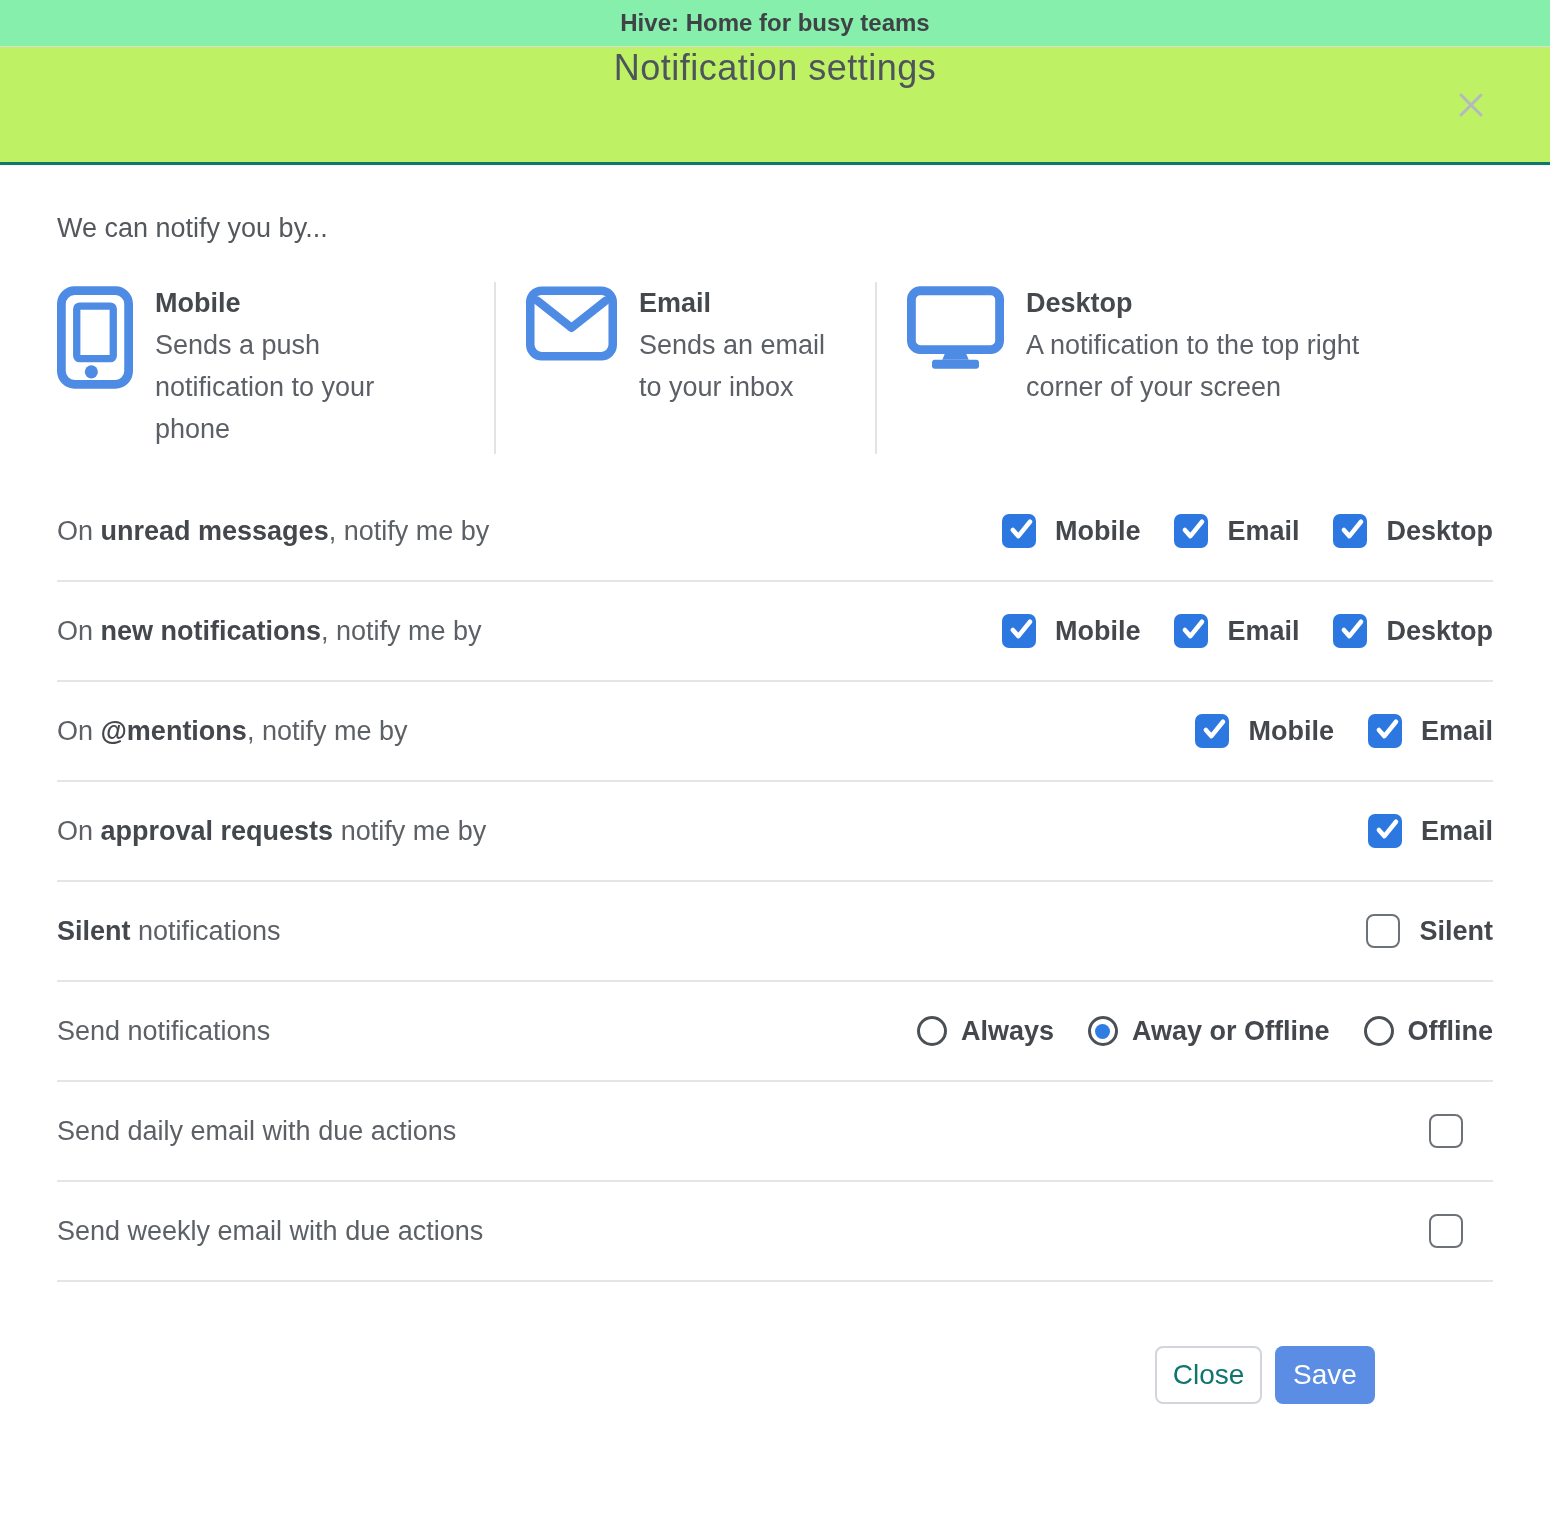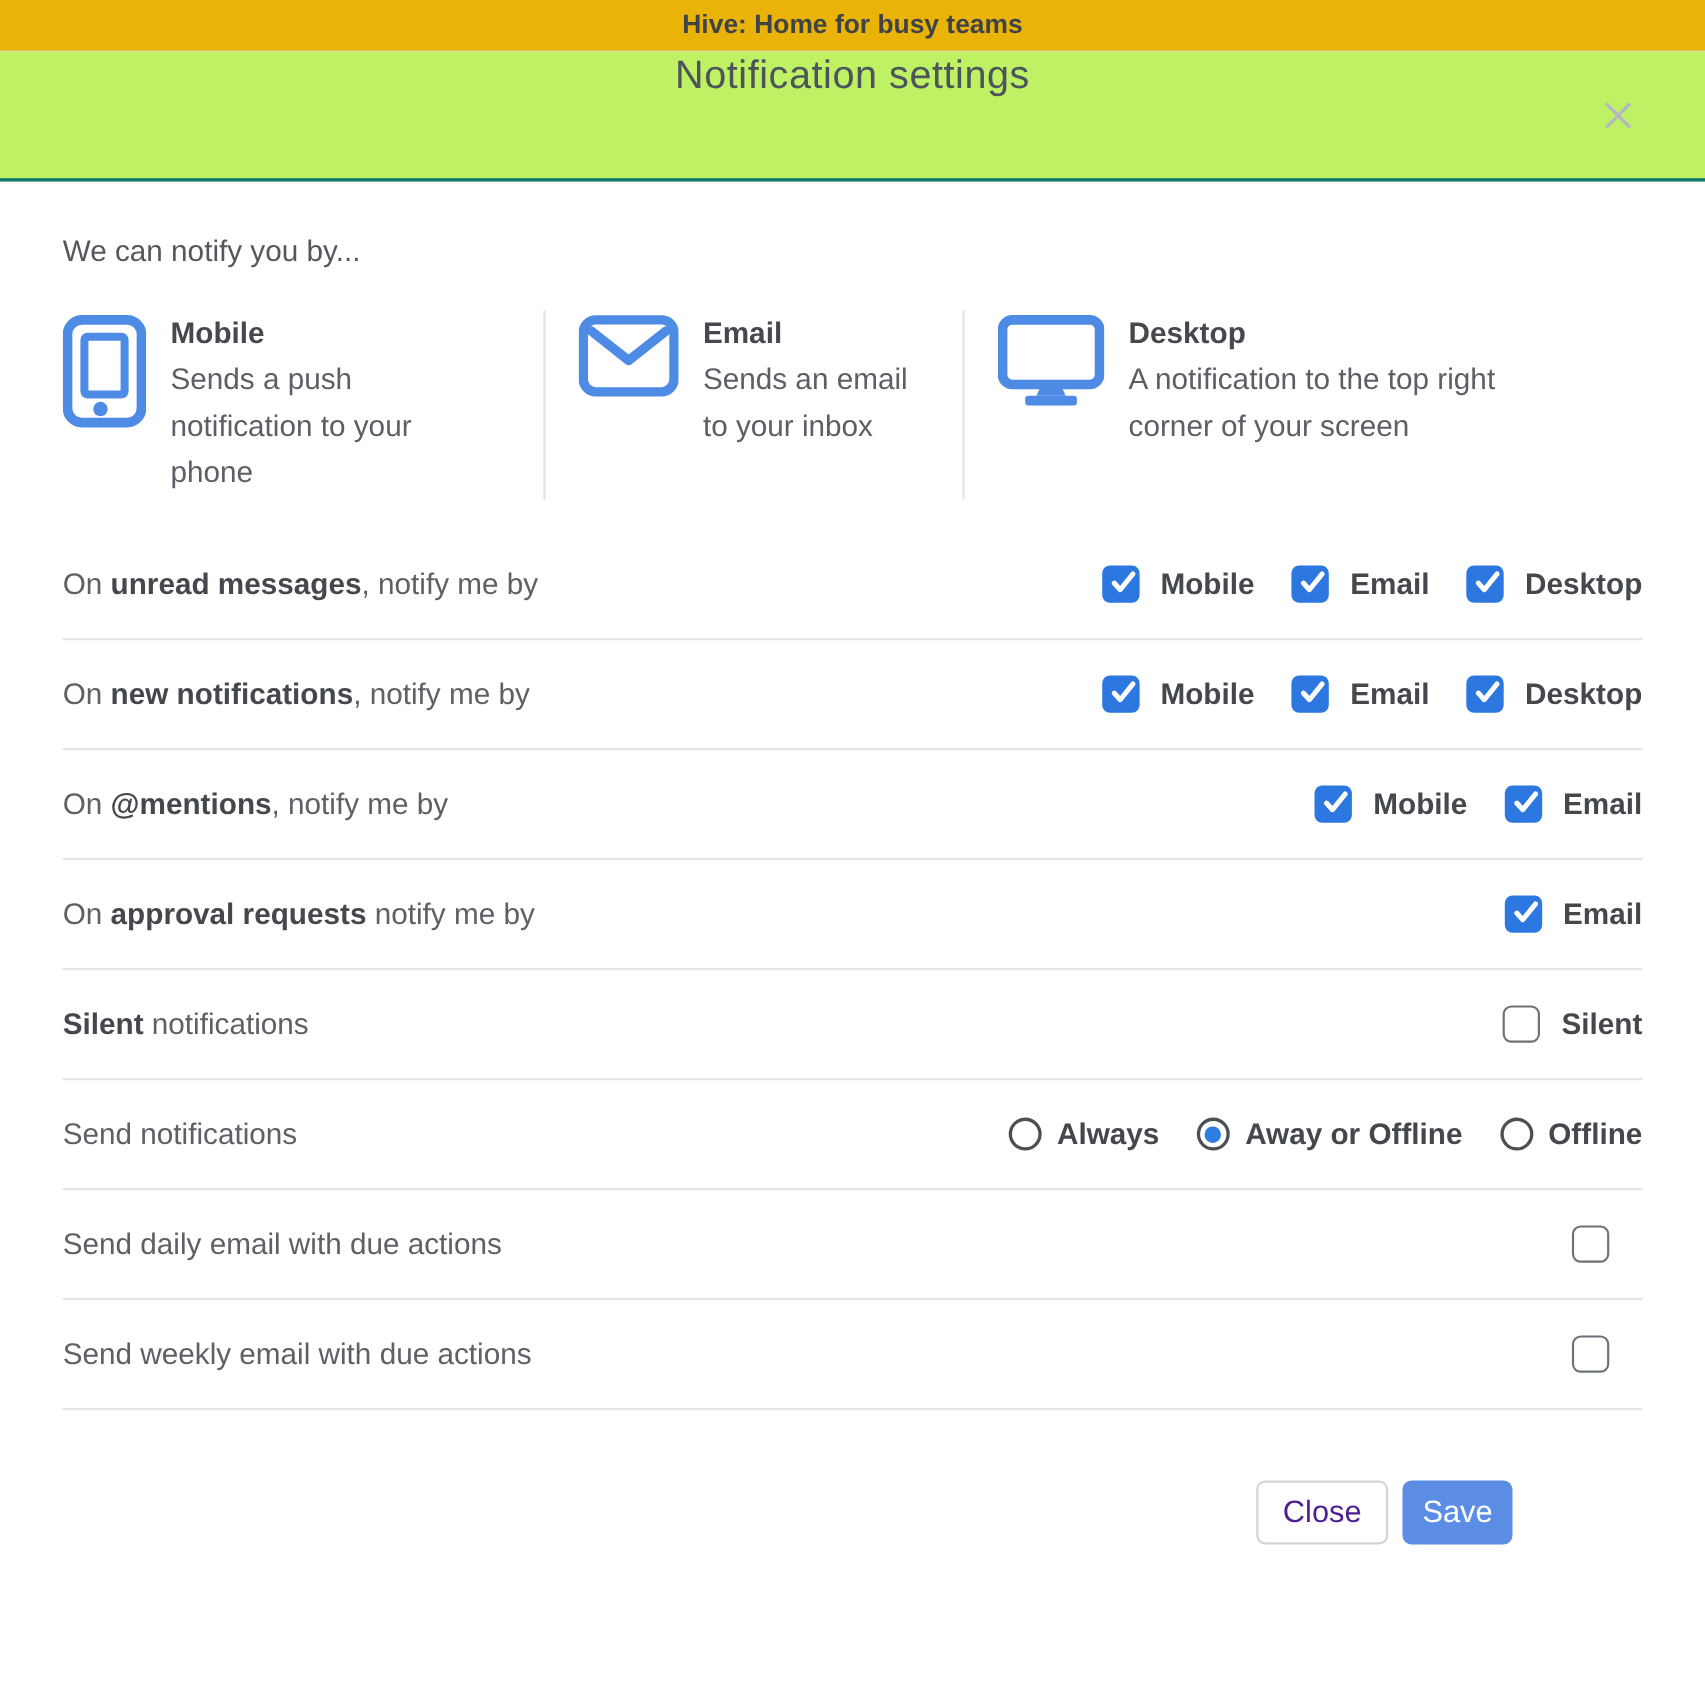--- a/index.html
+++ b/index.html
@@ -4,21 +4,21 @@
 <style>
   * { box-sizing: border-box; margin: 0; padding: 0; }
   html, body {
     width: 1550px; height: 1530px; overflow: hidden;
     background: #ffffff;
     font-family: "Liberation Sans", "DejaVu Sans", sans-serif;
     color: #5c6066;
   }
   
   .topbar {
-    height: 47px; background: #eab308;
+    height: 47px; background: #86efac;
     display: flex; align-items: center; justify-content: center;
     border-bottom: 1px solid #dedbd7;
   }
   .topbar span { font-size: 24px; font-weight: 700; color: #3f4347; }
   
   .dialog-header {
     position: relative; height: 118px; background: #bef264;
     display: flex; align-items: flex-start; justify-content: center;
     border-bottom: 3px solid #0f766e;
     box-shadow: 0 1px 2px rgba(0,0,0,0.05);
@@ -76,21 +76,21 @@
   .radio .dot { width: 15px; height: 15px; border-radius: 50%; background: var(--dot-blue); display: none; }
   .radio.selected .dot { display: block; }
   .rd-label { font-size: 27px; font-weight: 700; color: #44484d; margin-left: 14px; }
   
   .footer { display: flex; justify-content: flex-end; gap: 13px; padding: 64px 118px 0 0; }
   .btn {
     height: 58px; border-radius: 8px; font-size: 28px; cursor: pointer;
     display: flex; align-items: center; justify-content: center;
     font-family: inherit;
   }
-  .btn-close { width: 120px; background: #ffffff; border: 2px solid #d2d5d9; color: #4c1d95; }
+  .btn-close { width: 107px; background: #ffffff; border: 2px solid #d2d5d9; color: #0f766e; }
   .btn-save { width: 100px; background: var(--save-blue); border: none; color: #ffffff; }
 </style>
 </head>
 <body>
 
 <div class="topbar">
   <span>Hive: Home for busy teams</span>
 </div>
 
 <div class="dialog-header">

